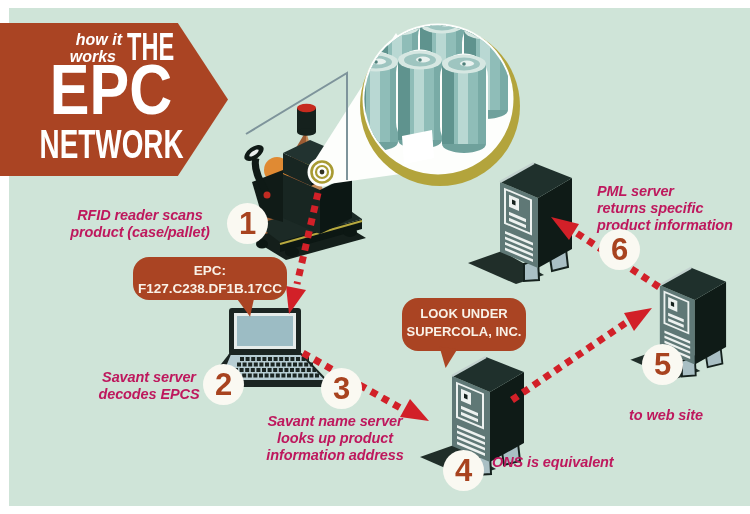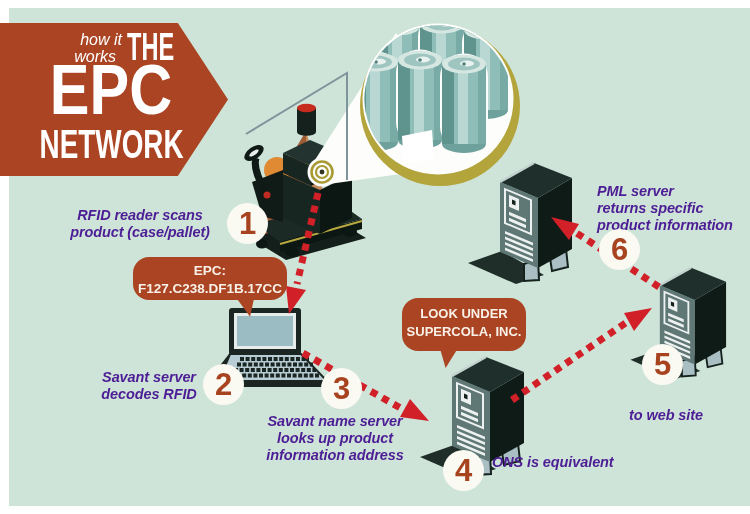--- a/index.html
+++ b/index.html
@@ -5,32 +5,32 @@
   html,body{margin:0;padding:0}
   body{width:750px;height:514px;position:relative;background:#ffffff;overflow:hidden;
        font-family:"Liberation Sans",sans-serif}
   .panel{position:absolute;left:9px;top:8px;right:0;bottom:8px;background:#cfe4d8;z-index:0}
   .art{position:absolute;left:0;top:0;z-index:1}
 
   
   .banner{position:absolute;left:0;top:23px;width:228px;height:153px;background:#aa4423;
           clip-path:polygon(0 0,78% 0,100% 50%,78% 100%,0 100%);z-index:3}
   .kicker{position:absolute;left:44px;top:9px;width:78px;text-align:right;color:#fff;
-          font-style:italic;font-weight:normal;font-size:16px;line-height:1.05}
+          font-style:italic;font-weight:bold;font-size:16px;line-height:1.05}
   .kicker span{display:block}
   .kicker .k2{padding-right:6px}
   .the{position:absolute;left:127px;top:5px;color:#fff;font-weight:bold;font-size:38px;line-height:1;
        transform:scaleX(.62);transform-origin:left top}
   .epc-title{position:absolute;left:28px;top:32px;width:166px;text-align:center;color:#fff;
        font-weight:bold;font-size:70px;line-height:1;transform:scaleX(.85);transform-origin:center top}
   .network-title{position:absolute;left:14px;top:101px;width:160px;text-align:center;color:#fff;
        font-weight:bold;font-size:41px;line-height:1;transform:scaleX(.68);transform-origin:center top}
 
   
-  .step{position:absolute;z-index:4;color:#4c1d95;font-style:italic;font-weight:bold;
+  .step{position:absolute;z-index:4;color:#be185d;font-style:italic;font-weight:bold;
         font-size:14.5px;line-height:1.18;letter-spacing:-.1px}
   .step span{display:block}
   .t-center{text-align:center}.t-left{text-align:left}
   .s1{left:58px;top:207px;width:164px}
   .s2{left:70px;top:369px;width:158px}
   .s3{left:249px;top:413px;width:172px}
   .s4{left:492px;top:454px;width:160px}
   .s5{left:586px;top:407px;width:160px}
   .s6{left:597px;top:183px;width:150px}
 
@@ -195,21 +195,21 @@
   <div class="epc-title">EPC</div>
   <div class="network-title">NETWORK</div>
 </div>
 
 <div class="step s1 t-center">
   <span>RFID reader scans</span>
   <span>product (case/pallet)</span>
 </div>
 <div class="step s2 t-center">
   <span>Savant server</span>
-  <span>decodes RFID</span>
+  <span>decodes EPCS</span>
 </div>
 <div class="step s3 t-center">
   <span>Savant name server</span>
   <span>looks up product</span>
   <span>information address</span>
 </div>
 <div class="step s4 t-left">
   <span>ONS is equivalent</span>
 </div>
 <div class="step s5 t-center">

